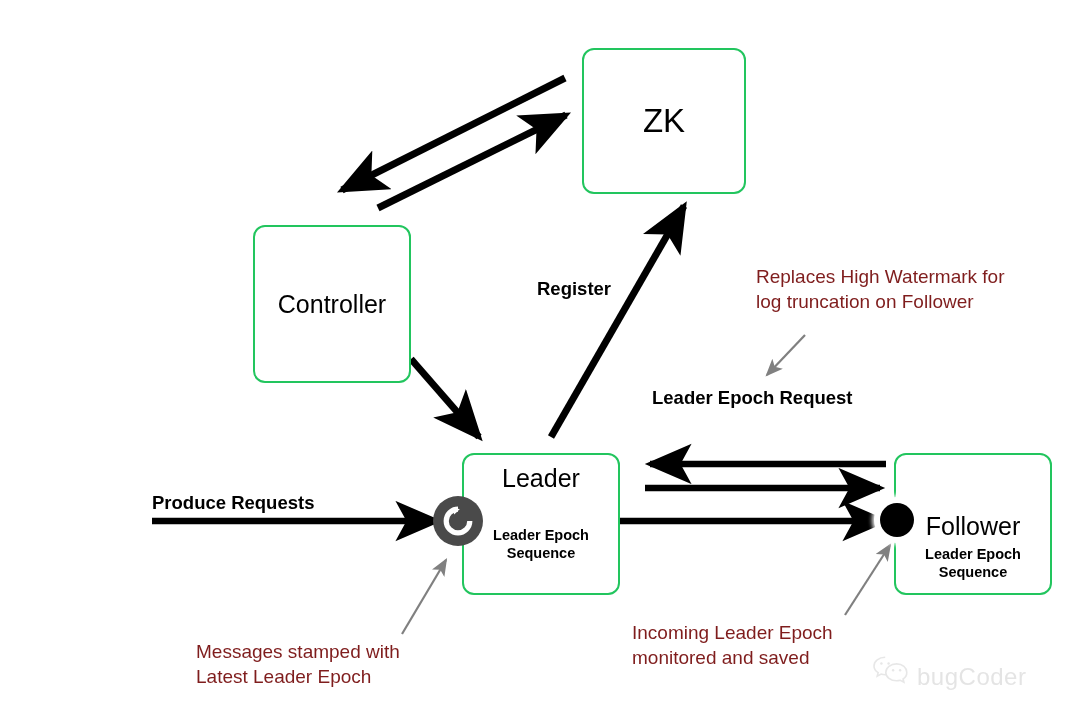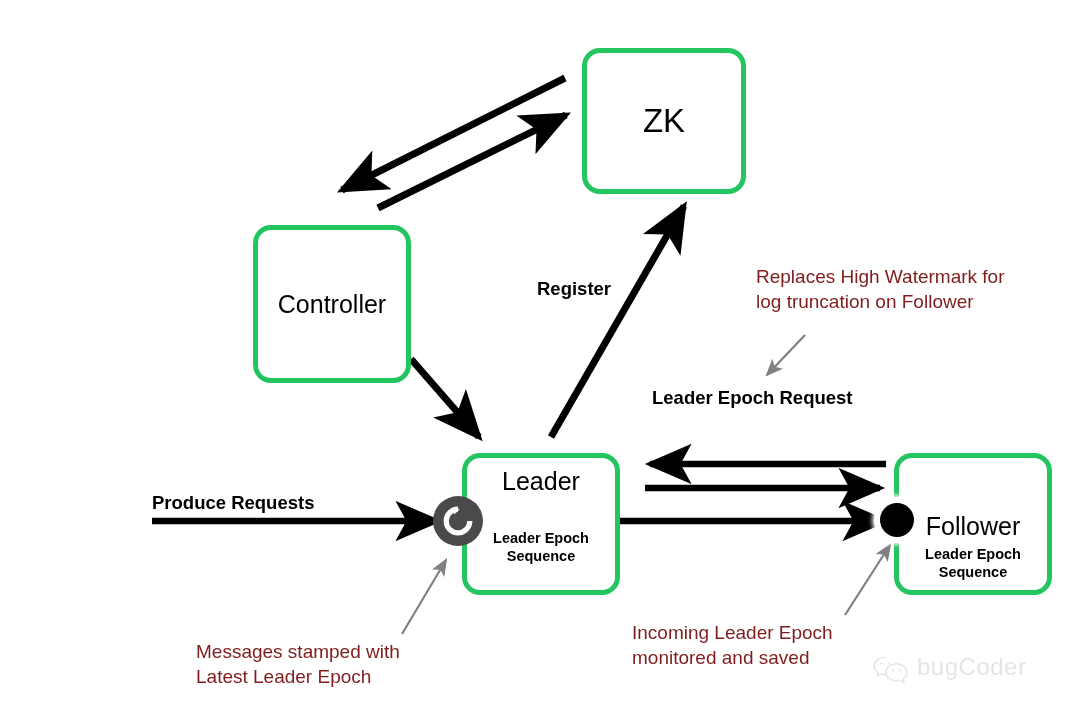--- a/index.html
+++ b/index.html
@@ -23,22 +23,22 @@
     left: 0;
     top: 0;
     width: 1080px;
     height: 724px;
   }
 
   
   .node {
     position: absolute;
     box-sizing: border-box;
-    border: 5px solid #22c55e;
-    border-radius: 18px;
+    border: 2px solid #22c55e;
+    border-radius: 12px;
     background: #ffffff;
     display: flex;
     flex-direction: column;
     align-items: center;
   }
   .node-title {
     font-size: 27px;
     color: #000000;
     line-height: 1.05;
     white-space: nowrap;
@@ -123,21 +123,21 @@
   #lbl-lep-request  { left: 652px; top: 386px; }
   #lbl-replaces     { left: 756px; top: 264px; width: 300px; }
   #lbl-messages     { left: 196px; top: 639px; width: 260px; }
   #lbl-incoming     { left: 632px; top: 620px; width: 260px; }
 
   
   #watermark {
     position: absolute;
     left: 872px; top: 655px;
     display: flex;
-    align-items: flex-start;
+    align-items: flex-end;
     gap: 7px;
     opacity: 0.55;
   }
   #watermark .wm-text {
     font-size: 24px;
     color: #cfcfcf;
     letter-spacing: 0.5px;
     line-height: 1;
   }
 </style>

